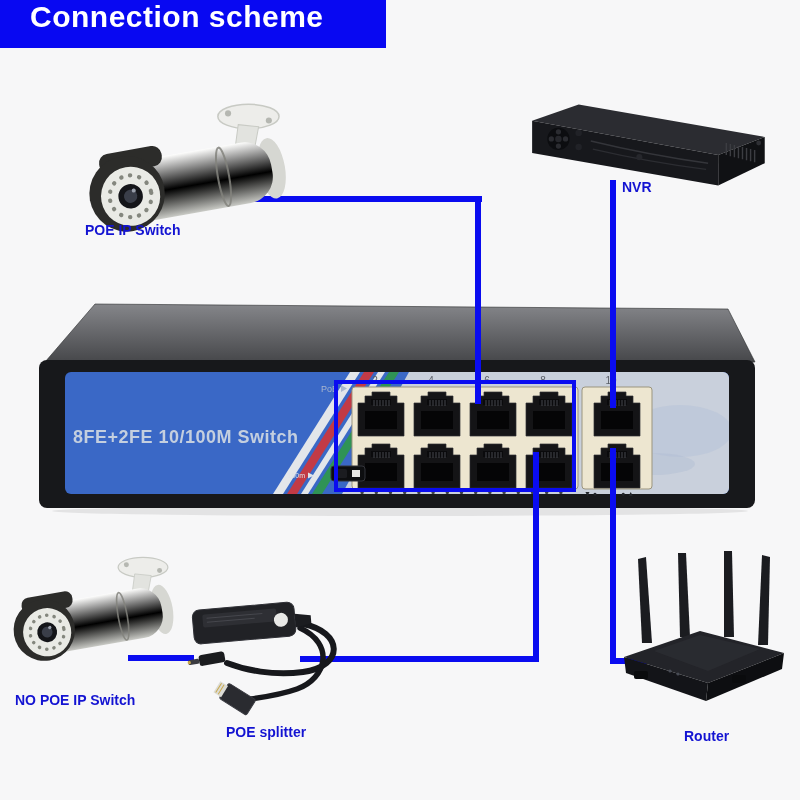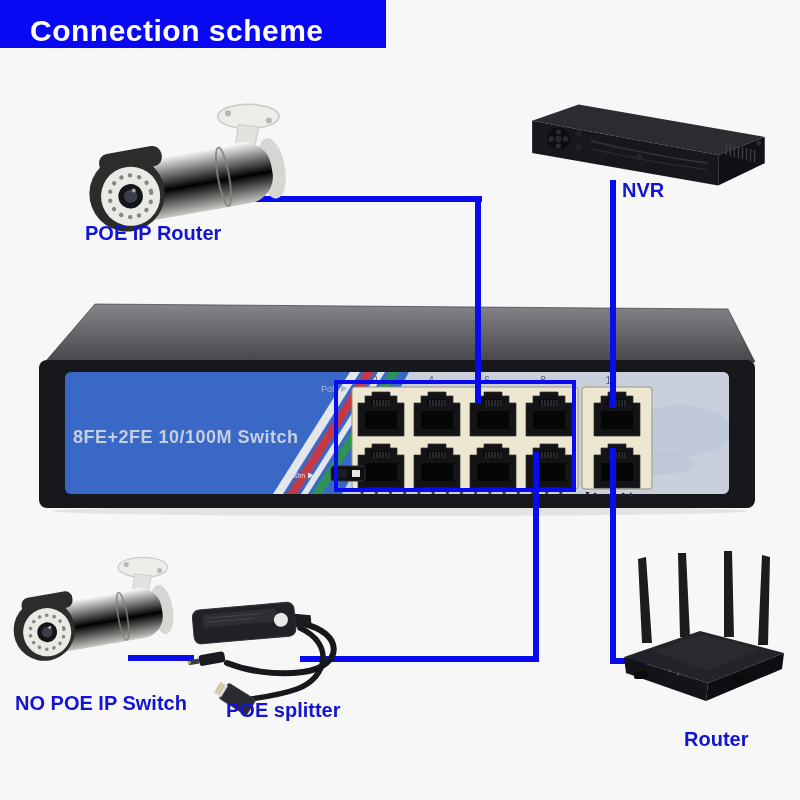--- a/index.html
+++ b/index.html
@@ -4,28 +4,28 @@
 <style>
   html,body{margin:0;padding:0;}
   body{
     width:800px;height:800px;position:relative;overflow:hidden;
     background:#f7f7f8;
     font-family:"Liberation Sans", sans-serif;
   }
   .abs{position:absolute;}
   .banner{
     left:0;top:0;width:386px;height:48px;background:#0808f2;z-index:8;
-    display:flex;align-items:flex-end;
+    display:flex;align-items:flex-start;
   }
   .banner-title{
     color:#ffffff;font-size:30px;font-weight:bold;padding-left:30px;
     letter-spacing:.5px;white-space:nowrap;
   }
   .dev-label{
-    color:#1313d2;font-size:20px;font-weight:bold;z-index:7;white-space:nowrap;
+    color:#1313d2;font-size:14px;font-weight:bold;z-index:7;white-space:nowrap;
   }
   .cable{background:#0a0cf0;z-index:5;}
   .hl-rect{
     border:4px solid #0a0cf0;box-sizing:border-box;background:transparent;z-index:4;
   }
   .device{z-index:6;}
   .switch-wrap{z-index:1;}
 </style>
 </head>
 <body>
@@ -191,21 +191,21 @@
   <polygon points="12,112 88,86 172,108 96,138" fill="#232429"></polygon>
   <polygon points="42,106 88,90 148,104 96,126" fill="#2c2d33" opacity="0.75"></polygon>
   <polygon points="12,112 96,138 94,156 14,128" fill="#131418"></polygon>
   <polygon points="96,138 172,108 170,124 94,156" fill="#0d0e11"></polygon>
   <rect x="22" y="126" width="14" height="8" rx="2" fill="#0a0b0d"></rect>
   <rect x="120" y="130" width="14" height="8" rx="2" fill="#0a0b0d"></rect>
   <circle cx="58" cy="126" r="1.6" fill="#474b54"></circle>
   <circle cx="66" cy="129" r="1.6" fill="#474b54"></circle>
 </svg>
 
-<div class="abs dev-label" style="left:85px;top:222px">POE IP Router</div>
+<div class="abs dev-label" style="left:85px;top:222px">POE IP Switch</div>
 <div class="abs dev-label" style="left:622px;top:179px">NVR</div>
 <div class="abs dev-label" style="left:15px;top:692px">NO POE IP Switch</div>
-<div class="abs dev-label" style="left:226px;top:699px">POE splitter</div>
+<div class="abs dev-label" style="left:226px;top:724px">POE splitter</div>
 <div class="abs dev-label" style="left:684px;top:728px">Router</div>
 
 <div class="abs banner">
   <div class="banner-title">Connection scheme</div>
 </div>
 
 </body></html>

